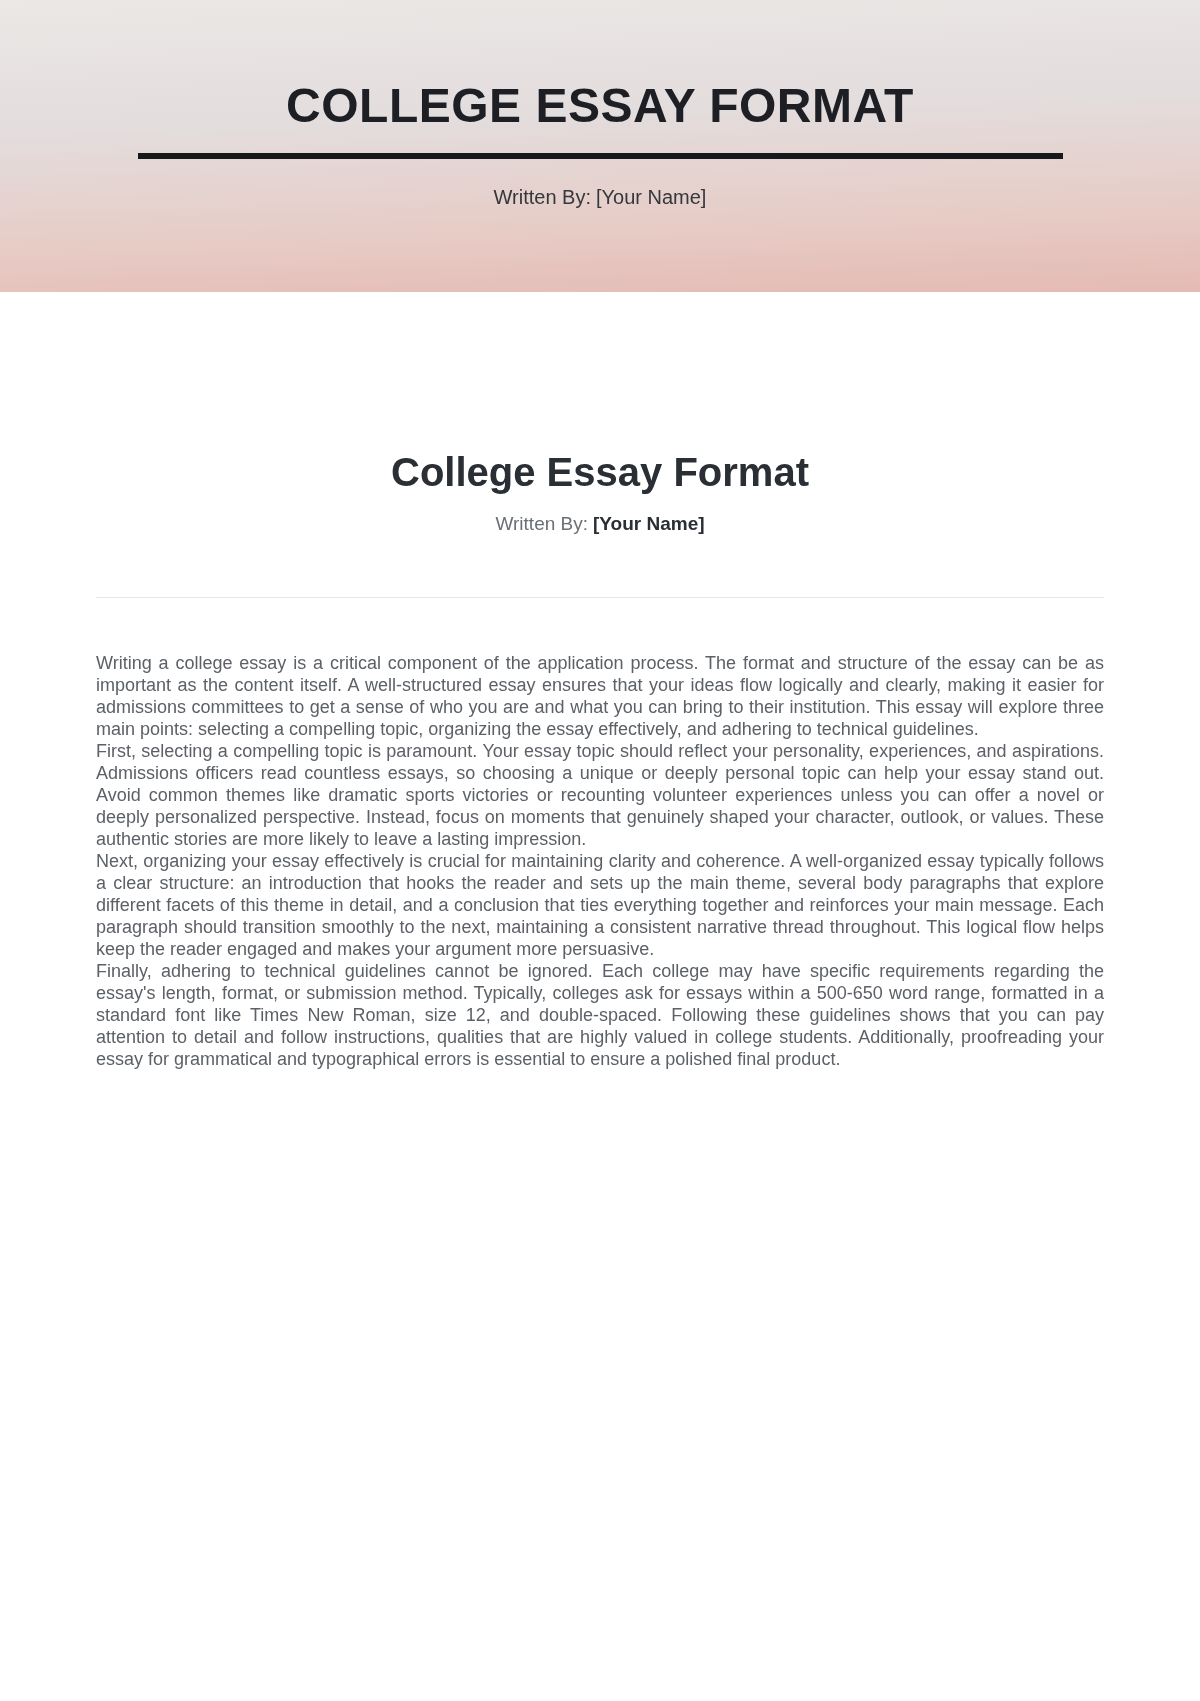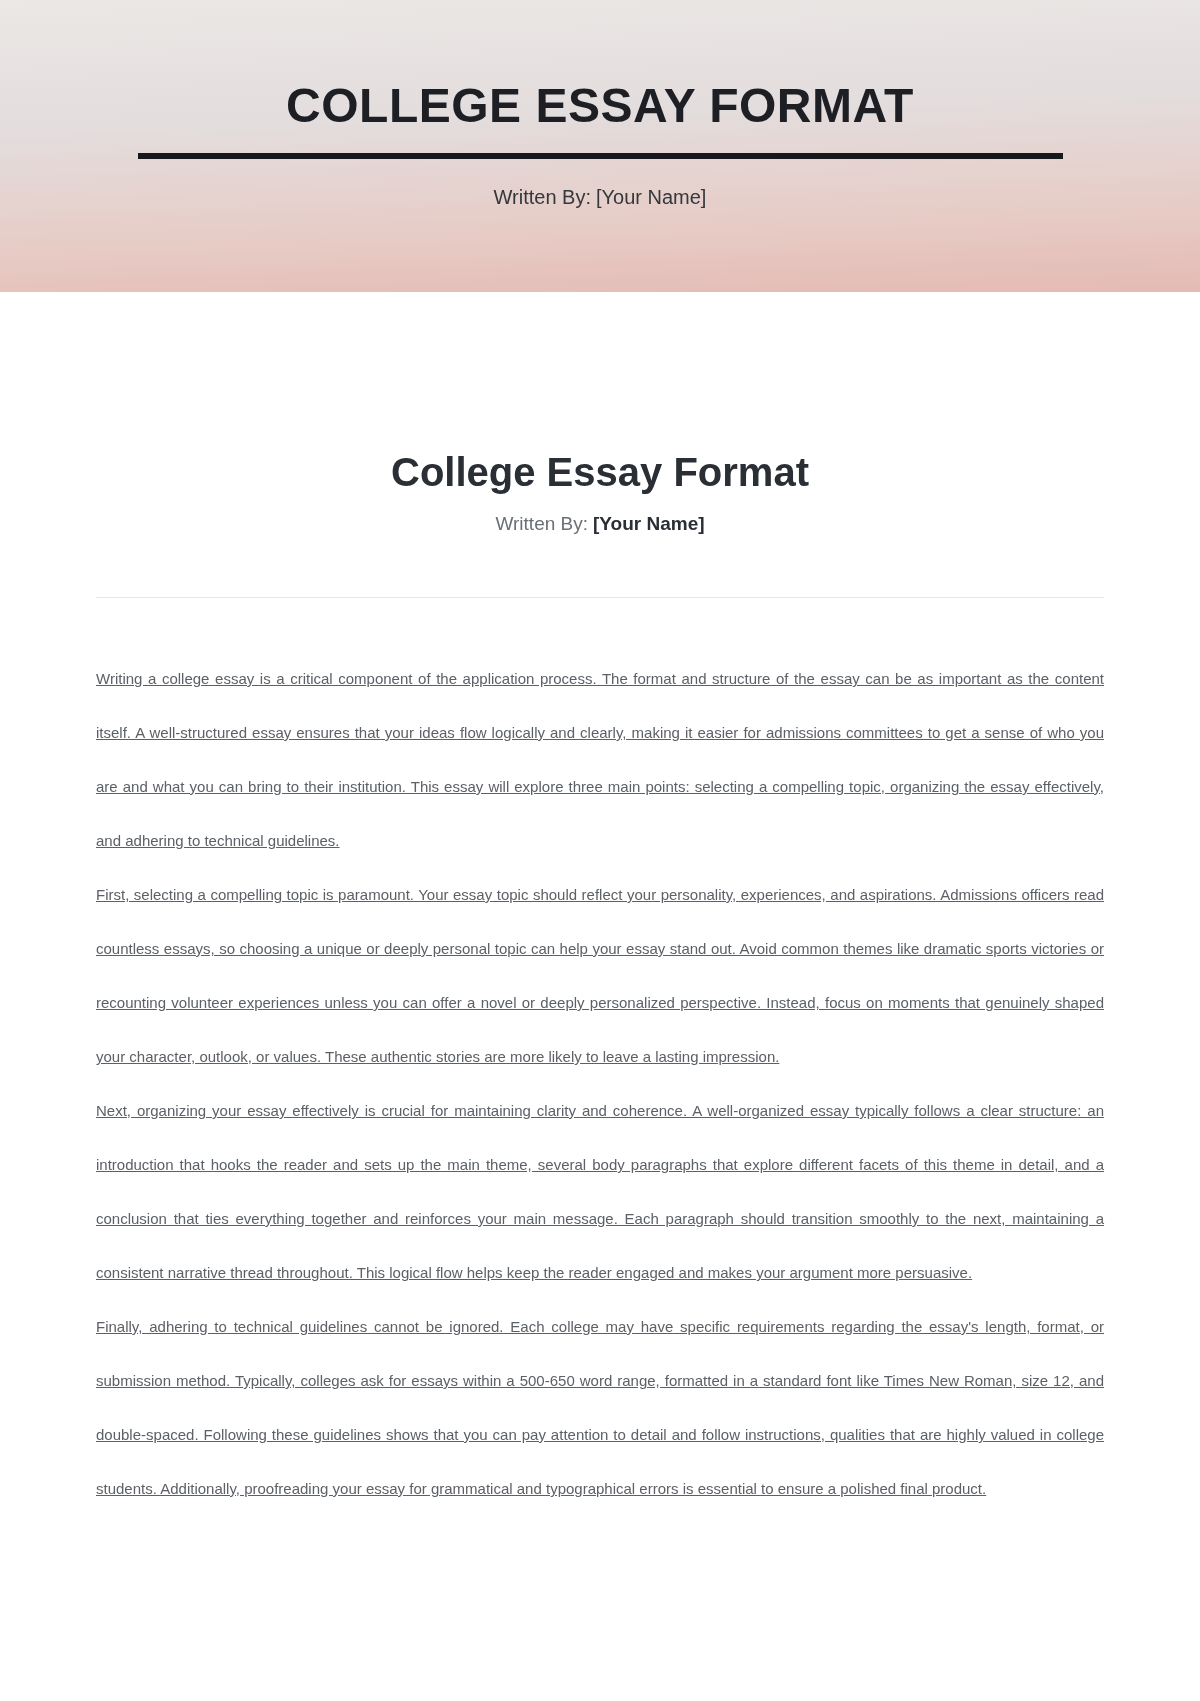--- a/index.html
+++ b/index.html
@@ -68,25 +68,24 @@
     font-weight: bold;
     color: #2a2e35;
   }
   .divider {
     height: 1px;
     margin-top: 62px;
     background: #e7e7e7;
   }
   .essay {
     margin-top: 54px;
-    font-size: 15px;
-    line-height: 54px;
+    font-size: 18px;
+    line-height: 22px;
     text-align: justify;
     color: #5c6167;
-    text-decoration: underline;
   }
   .essay p { margin: 0; }
 </style>
 </head>
 <body>
 
 <header class="cover">
   <h1 class="cover-title">COLLEGE ESSAY FORMAT</h1>
   <div class="title-rule"></div>
   <div class="cover-byline">

